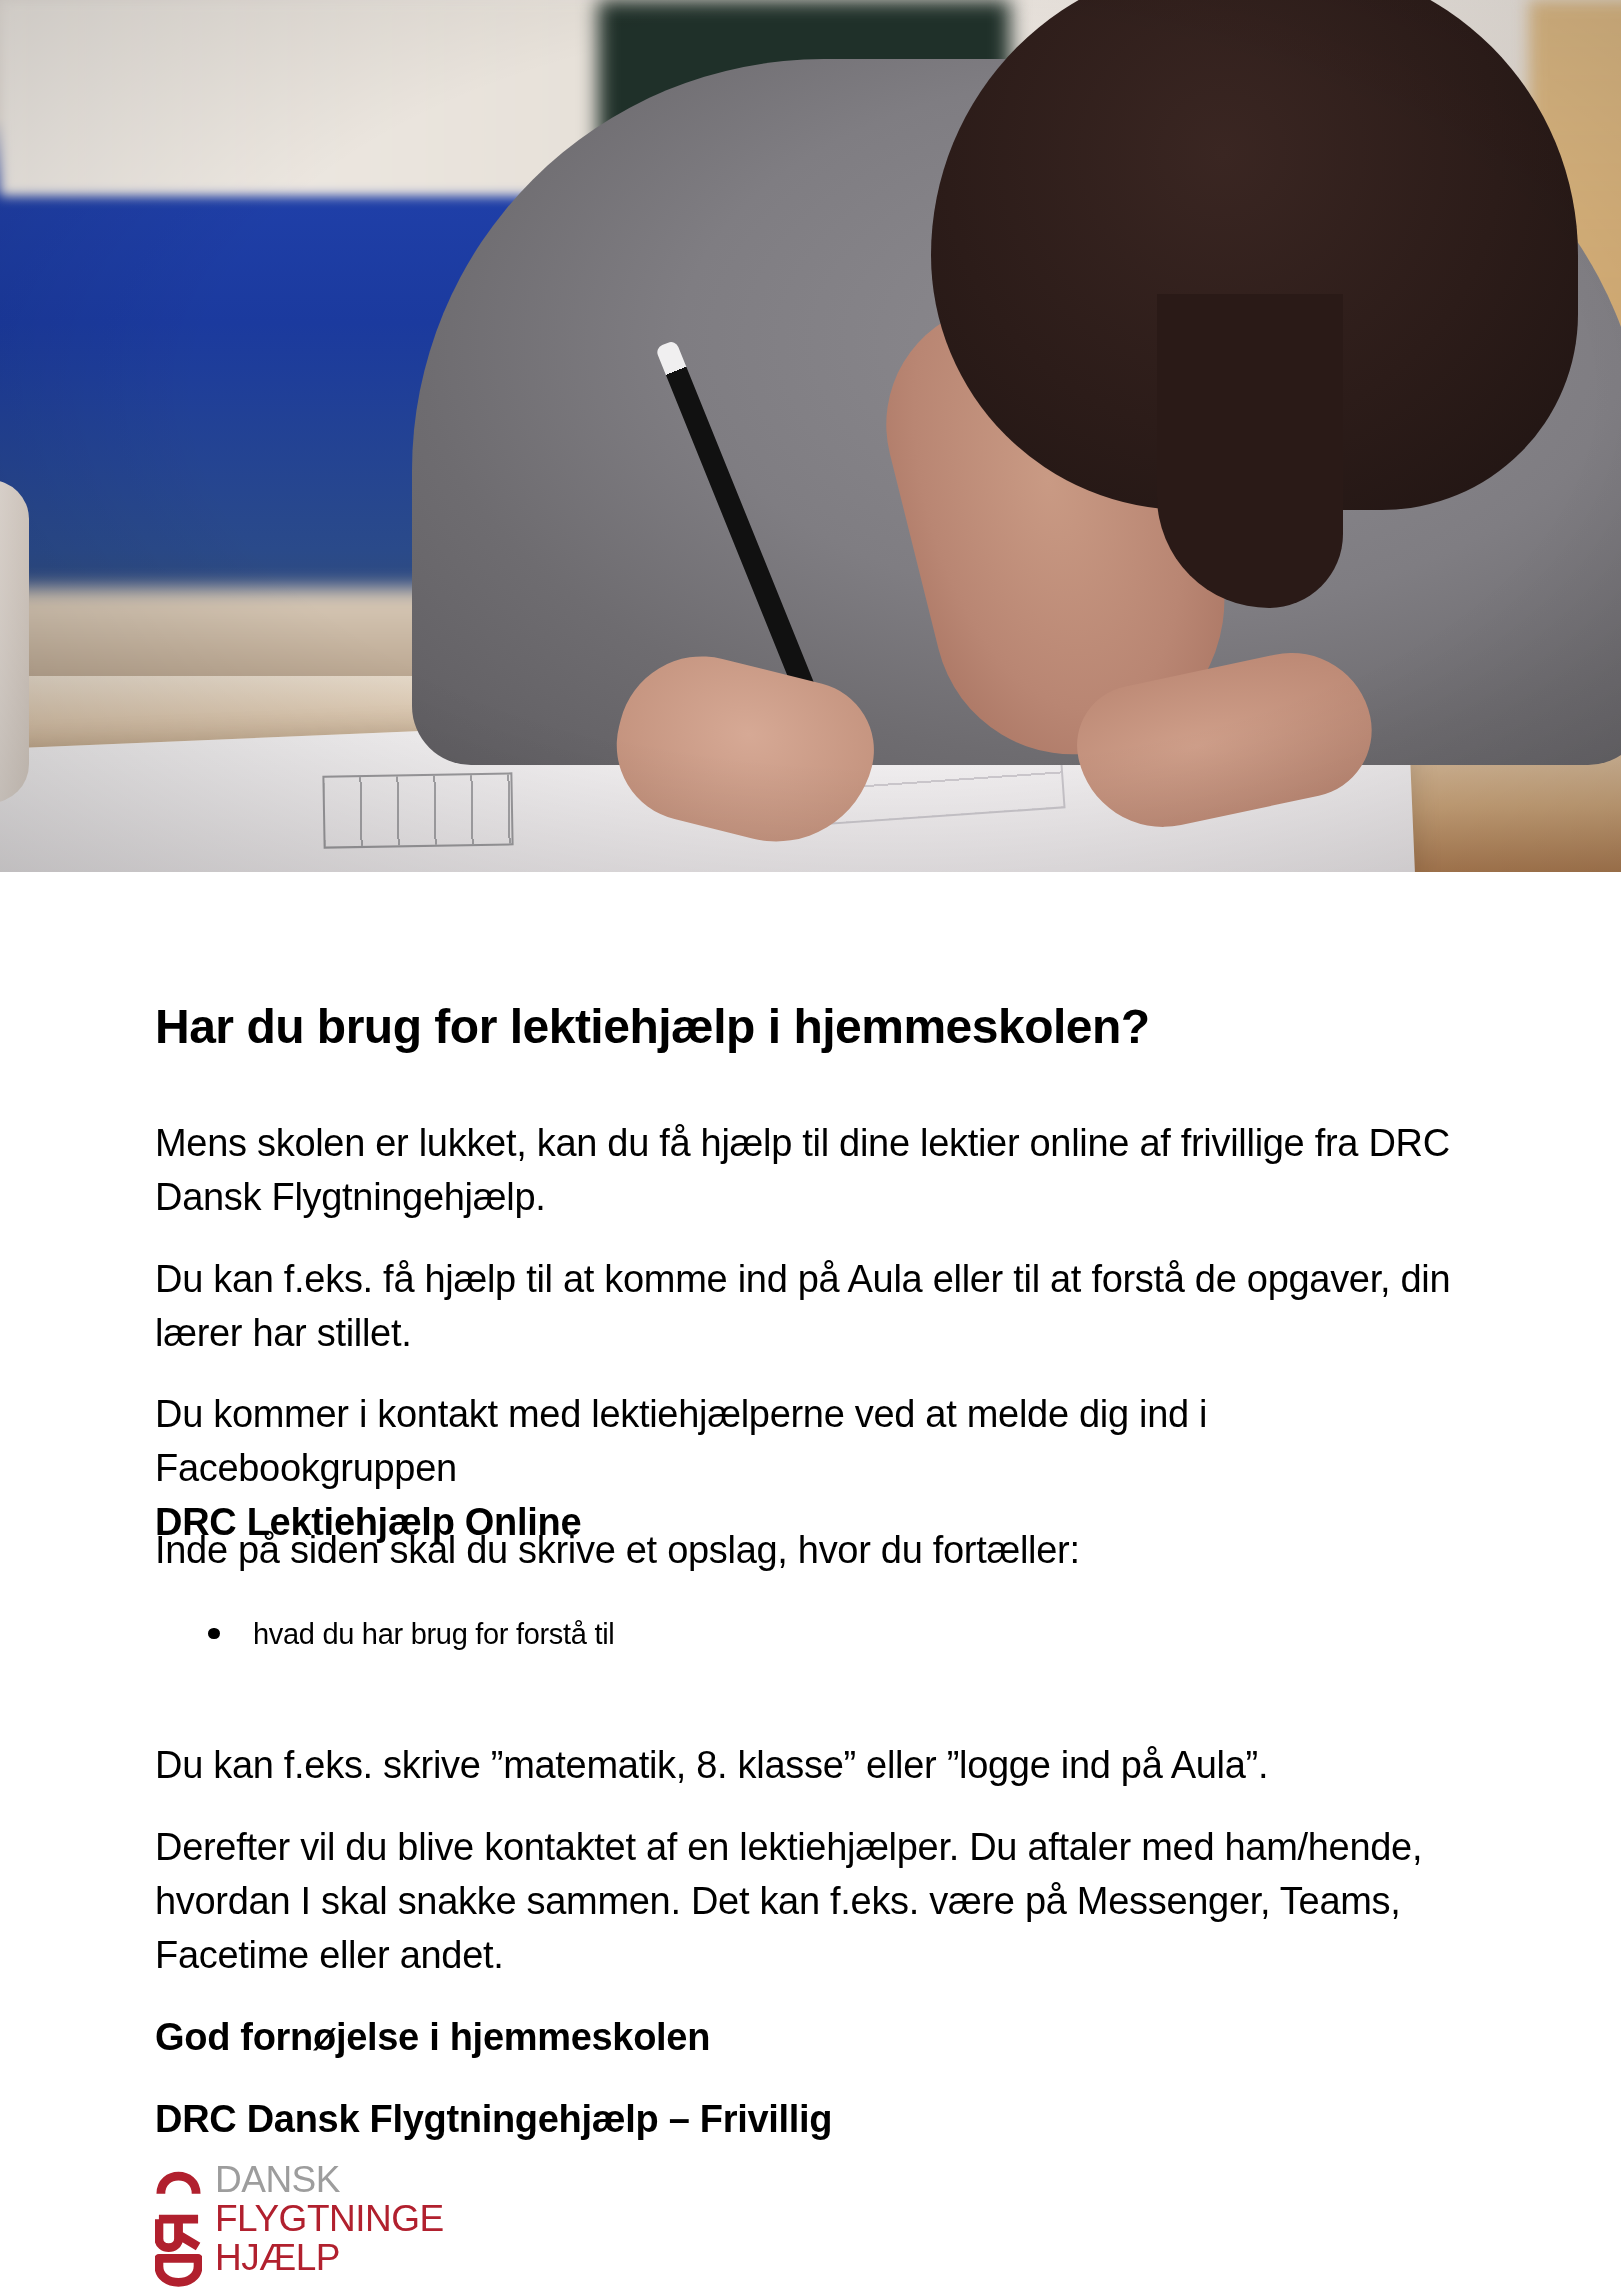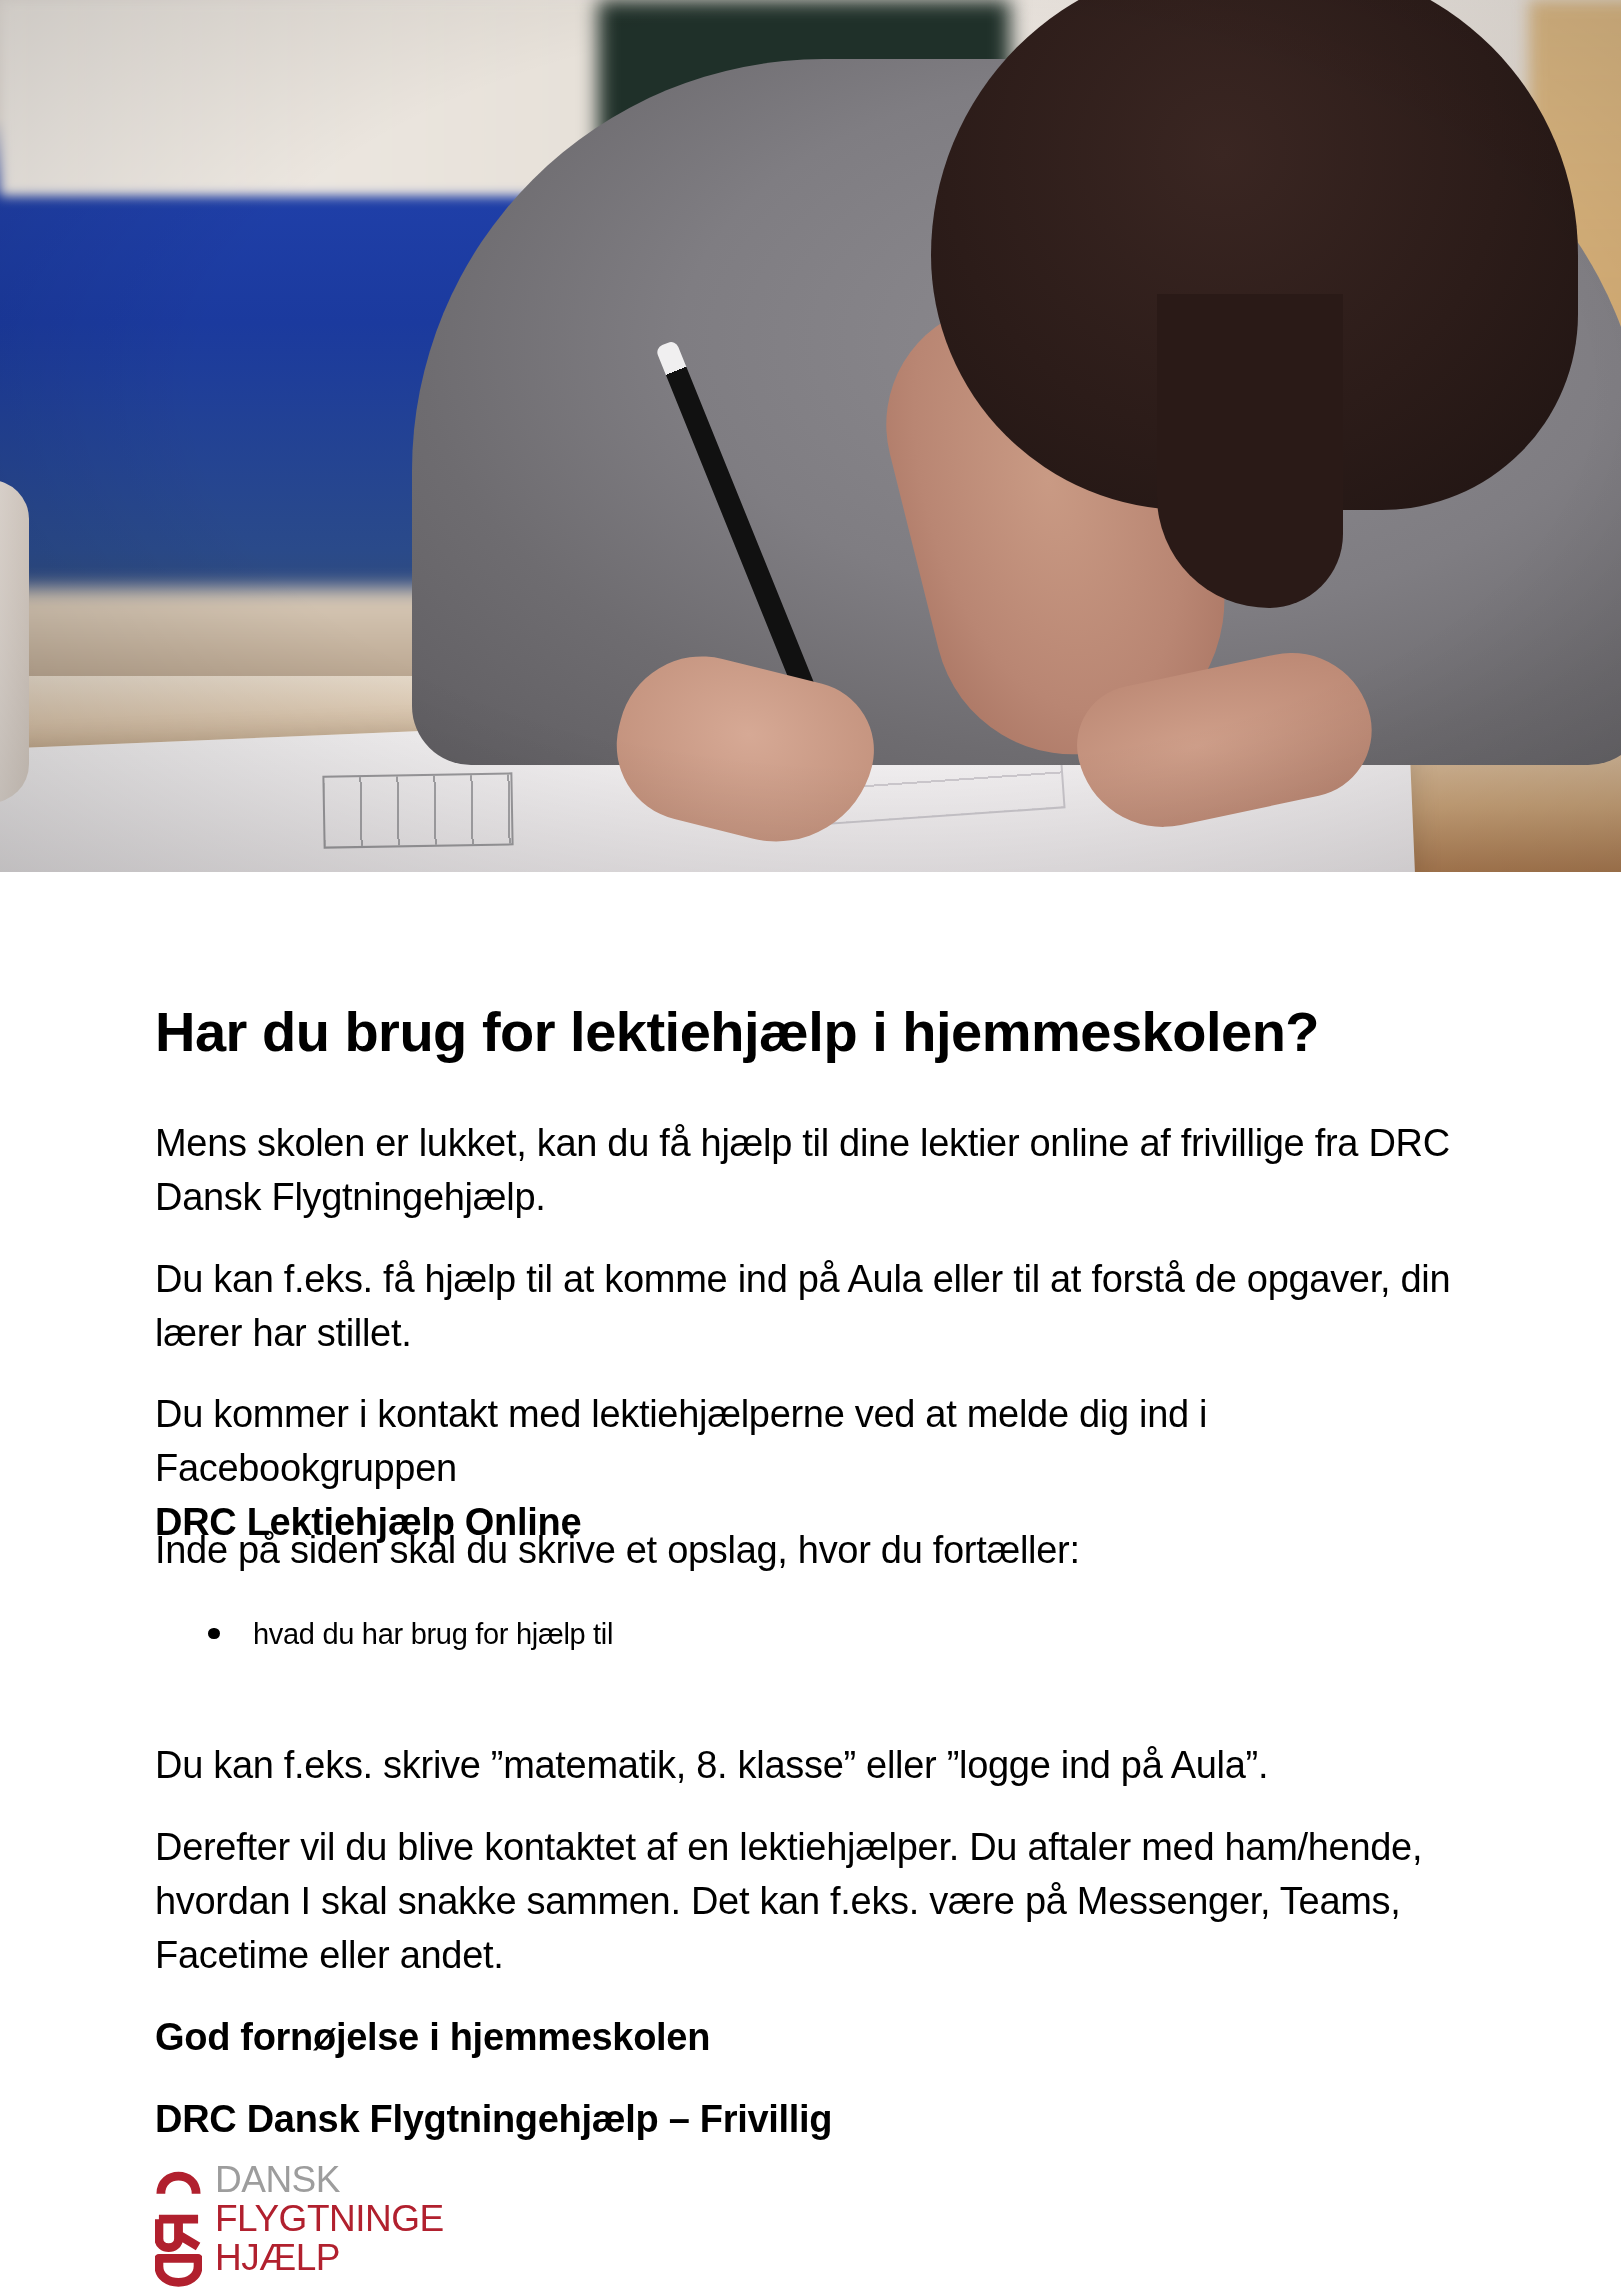--- a/index.html
+++ b/index.html
@@ -49,21 +49,21 @@
             background:radial-gradient(ellipse at 40% 50%,#cf9f8a,#b98571); border-radius:88px 118px 98px 127px; transform:rotate(-12deg); }
     .hero .pencil { position:absolute; left:676px; top:608px; width:21.6px; height:804px;
             background:linear-gradient(180deg,#f0eff0 0 29px,#111 29px 725px,#d8b89a 725px 784px,#333 784px);
             transform-origin:top left; transform:rotate(-22deg); top:348px; left:655px; height:461px; border-radius:7.8px 7.8px 2px 2px; }
     .hero .person-left { position:absolute; left:-19.6px; top:480px; width:49px; height:323px;
             background:linear-gradient(90deg,#efe8e2,#d9cfc6); border-radius:0 39px 39px 0; }
     .hero .vignette { position:absolute; inset:0; background:radial-gradient(ellipse at 55% 45%,rgba(0,0,0,0) 55%,rgba(0,0,0,.18) 100%); }
 
     
     .content { position:absolute; left:155px; top:998px; width:1313px; }
-    h1 { margin:0; font-size:56px; font-weight:700; line-height:1.2; letter-spacing:-0.5px; }
+    h1 { margin:0; font-size:48px; font-weight:700; line-height:1.2; letter-spacing:-0.5px; }
     .para { margin:0; font-size:38px; line-height:54px; letter-spacing:-0.3px; }
     .bold { font-weight:700; }
     .p1 { position:absolute; top:118px; }
     .p2 { position:absolute; top:254px; }
     .p3 { position:absolute; top:389px; }
     .p4 { position:absolute; top:525px; }
     ul.bullets { position:absolute; top:608px; left:0; margin:0; padding:0; list-style:none; }
     ul.bullets li { position:relative; padding-left:98px; font-size:29px; line-height:56px; letter-spacing:-0.3px; }
     ul.bullets li .dot { position:absolute; left:53px; top:21.6px; width:11.8px; height:11.8px; border-radius:50%; background:#000; }
     .p5 { position:absolute; top:740px; }
@@ -111,21 +111,21 @@
   <p class="para p2">Du kan f.eks. få hjælp til at komme ind på Aula eller til at forstå de opgaver, din lærer har stillet.</p>
   <p class="para p3">
     <span>Du kommer i kontakt med lektiehjælperne ved at melde dig ind i Facebookgruppen</span><br>
     <span class="bold">DRC Lektiehjælp Online</span>
   </p>
   <p class="para p4">Inde på siden skal du skrive et opslag, hvor du fortæller:</p>
 
   <ul class="bullets">
     <li>
       <span class="dot"></span>
-      <span>hvad du har brug for hjælp til</span>
+      <span>hvad du har brug for forstå til</span>
     </li>
   </ul>
 
   <p class="para p5">Du kan f.eks. skrive ”matematik, 8. klasse” eller ”logge ind på Aula”.</p>
   <p class="para p6">Derefter vil du blive kontaktet af en lektiehjælper. Du aftaler med ham/hende, hvordan I skal snakke sammen. Det kan f.eks. være på Messenger, Teams, Facetime eller andet.</p>
   <p class="para p8 bold">DRC Dansk Flygtningehjælp – Frivillig</p>
   <p class="para p7 bold">God fornøjelse i hjemmeskolen</p>
 </div>
 
 <div class="logo">

